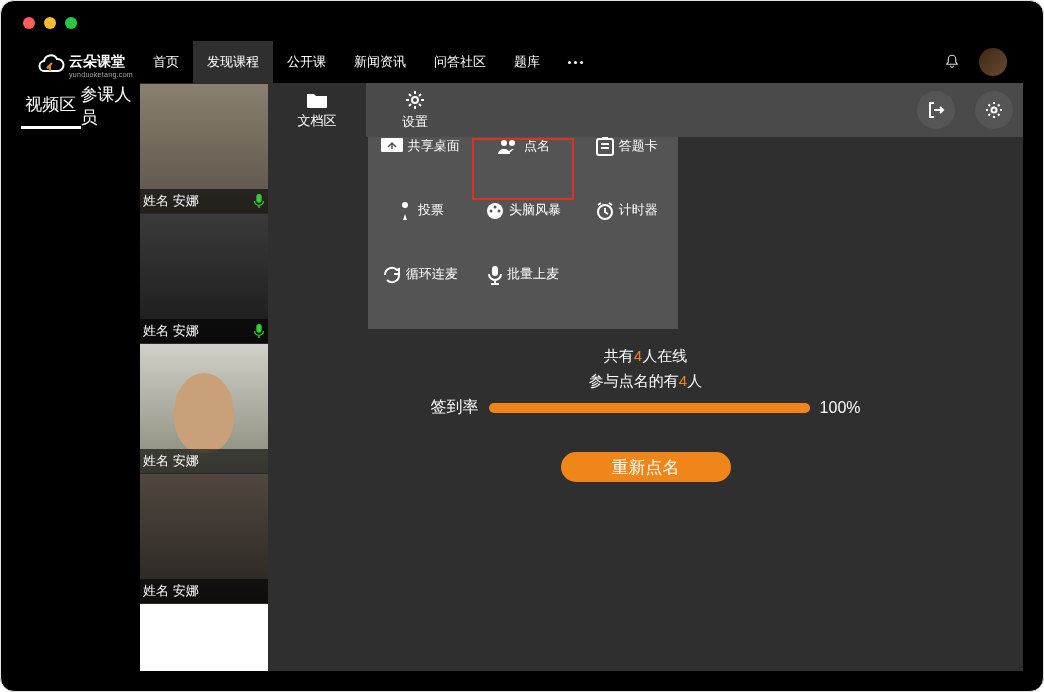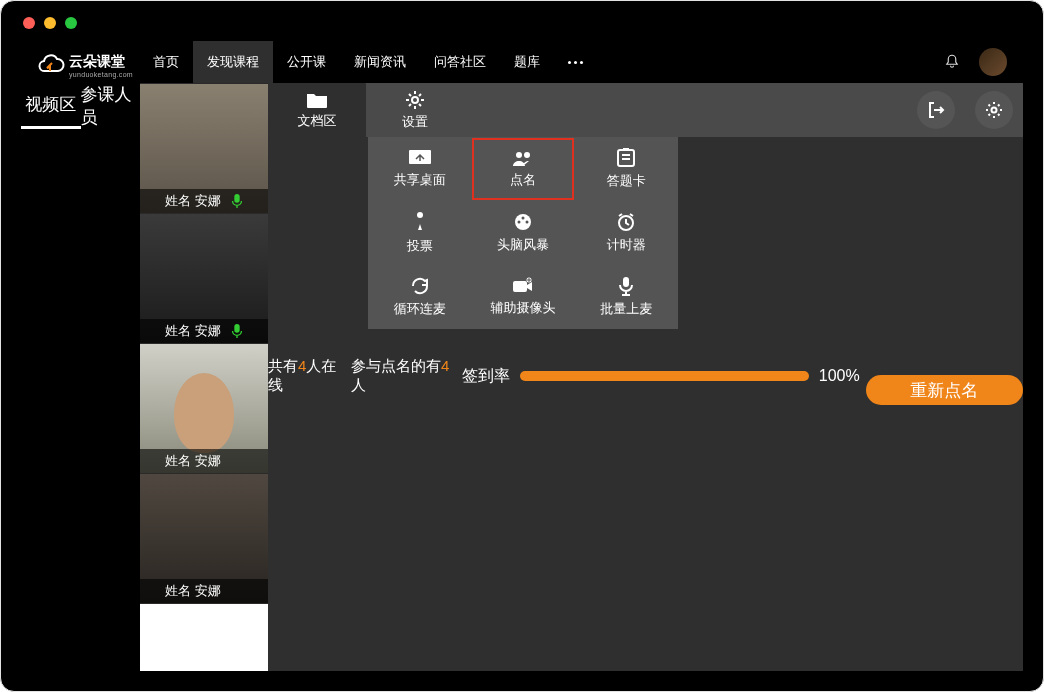--- a/index.html
+++ b/index.html
@@ -28,34 +28,34 @@
 .tabs{display:flex;height:46px}
 .tab{flex:1;display:flex;align-items:center;justify-content:center;color:#fff;font-size:17px;cursor:pointer}
 .tab:first-child{border-bottom:3px solid #fff}
 .plist{flex:1;overflow:hidden}
 .pcard{height:130px;background:#7a7a7a;position:relative;border-top:1px solid #2a2a2a}
 .pcard.dark1{background:linear-gradient(180deg,#8a8070 0%,#5a5248 100%)}
 .pcard.dark2{background:linear-gradient(180deg,#3a3a3a 0%,#1a1a1a 100%)}
 .pcard.dark3{background:linear-gradient(180deg,#d0d0c8 0%,#888878 100%)}
 .pcard.dark4{background:linear-gradient(180deg,#504840 0%,#282420 100%)}
 .pcard.blank{background:#fff;height:102px}
-.plabel{position:absolute;bottom:0;left:0;right:0;height:24px;background:rgba(0,0,0,.6);color:#fff;font-size:13px;display:flex;align-items:center;padding:0 25px;justify-content:space-between}
+.plabel{position:absolute;bottom:0;left:0;right:0;height:24px;background:rgba(0,0,0,.6);color:#fff;font-size:13px;display:flex;align-items:center;padding:0 3px;justify-content:space-between}
 .mic{width:12px;height:16px}
 .head{position:absolute;width:60px;height:80px;background:#c9a07a;border-radius:50% 50% 45% 45%;bottom:20px;left:50%;transform:translateX(-50%)}
 .main{flex:1;background:#2f2f2f;display:flex;flex-direction:column;position:relative}
 .toolbar{height:54px;background:#4a4a4a;display:flex;align-items:stretch}
 .tbtn{width:98px;display:flex;flex-direction:column;align-items:center;justify-content:center;color:#fff;font-size:13px;gap:3px;cursor:pointer}
 .tbtn.doc{background:#2f2f2f}
 .tbtn .caret::after{content:"";display:inline-block;margin-left:4px;border:4px solid transparent;border-top-color:#fff;transform:translateY(2px)}
 .tb-sp{flex:1}
 .cbtn{width:38px;height:38px;border-radius:50%;background:#555;display:flex;align-items:center;justify-content:center;margin:auto 10px;cursor:pointer}
 .popup{position:absolute;top:54px;left:100px;width:310px;background:#545454;display:grid;grid-template-columns:repeat(3,1fr);z-index:5}
-.pbtn{height:64px;display:flex;flex-direction:column;align-items:center;justify-content:center;color:#fff;font-size:13px;gap:4px;cursor:pointer}
+.pbtn{height:64px;display:flex;justify-content:center;color:#fff;font-size:13px;gap:4px;cursor:pointer}
 .pbtn.hot{outline:2px solid #e03020;outline-offset:-3px}
-.stats{margin-top:210px;display:flex;flex-direction:row;align-items:center;gap:6px;color:#fff}
+.stats{margin-top:210px;display:flex;flex-direction:column;align-items:center;gap:6px;color:#fff}
 .sline{font-size:15px}
 .sline .num{color:#f08519}
 .prow{display:flex;align-items:center;gap:10px;width:430px}
 .pbar{flex:1;height:10px;border-radius:6px;background:#f08519}
 .act{margin-top:28px;width:170px;height:30px;border-radius:22px;background:#f08519;color:#fff;font-size:17px;display:flex;align-items:center;justify-content:center;cursor:pointer;border:none}
 svg{display:block}
 </style>
 </head>
 <body>
 
@@ -214,29 +214,20 @@
               </svg>
             <span>计时器</span>
           </div>
           <div class="pbtn">
             <svg width="20" height="20" viewBox="0 0 20 20">
                 <path d="M3 10a7 7 0 0 1 12-5l2-1v5h-5M17 10a7 7 0 0 1-12 5" fill="none" stroke="#fff" stroke-width="2"></path>
               </svg>
             <span>循环连麦</span>
           </div>
           <div class="pbtn">
-            <svg width="22" height="18" viewBox="0 0 22 18">
-                <rect x="1" y="4" width="14" height="11" rx="2" fill="#fff"></rect>
-                <path d="M15 8l5-3v9l-5-3" fill="#fff"></path>
-                <circle cx="17" cy="3" r="2.5" fill="#fff"></circle>
-                <path d="M17 1v4M15 3h4" stroke="#545454"></path>
-              </svg>
-            <span>辅助摄像头</span>
-          </div>
-          <div class="pbtn">
             <svg width="16" height="20" viewBox="0 0 16 20">
                 <rect x="5" y="1" width="6" height="10" rx="3" fill="#fff"></rect>
                 <path d="M2 9a6 6 0 0 0 12 0M8 15v4M4 19h8" stroke="#fff" stroke-width="2" fill="none"></path>
               </svg>
             <span>批量上麦</span>
           </div>
         </div>
 
         <div class="stats">
           <div class="sline">

